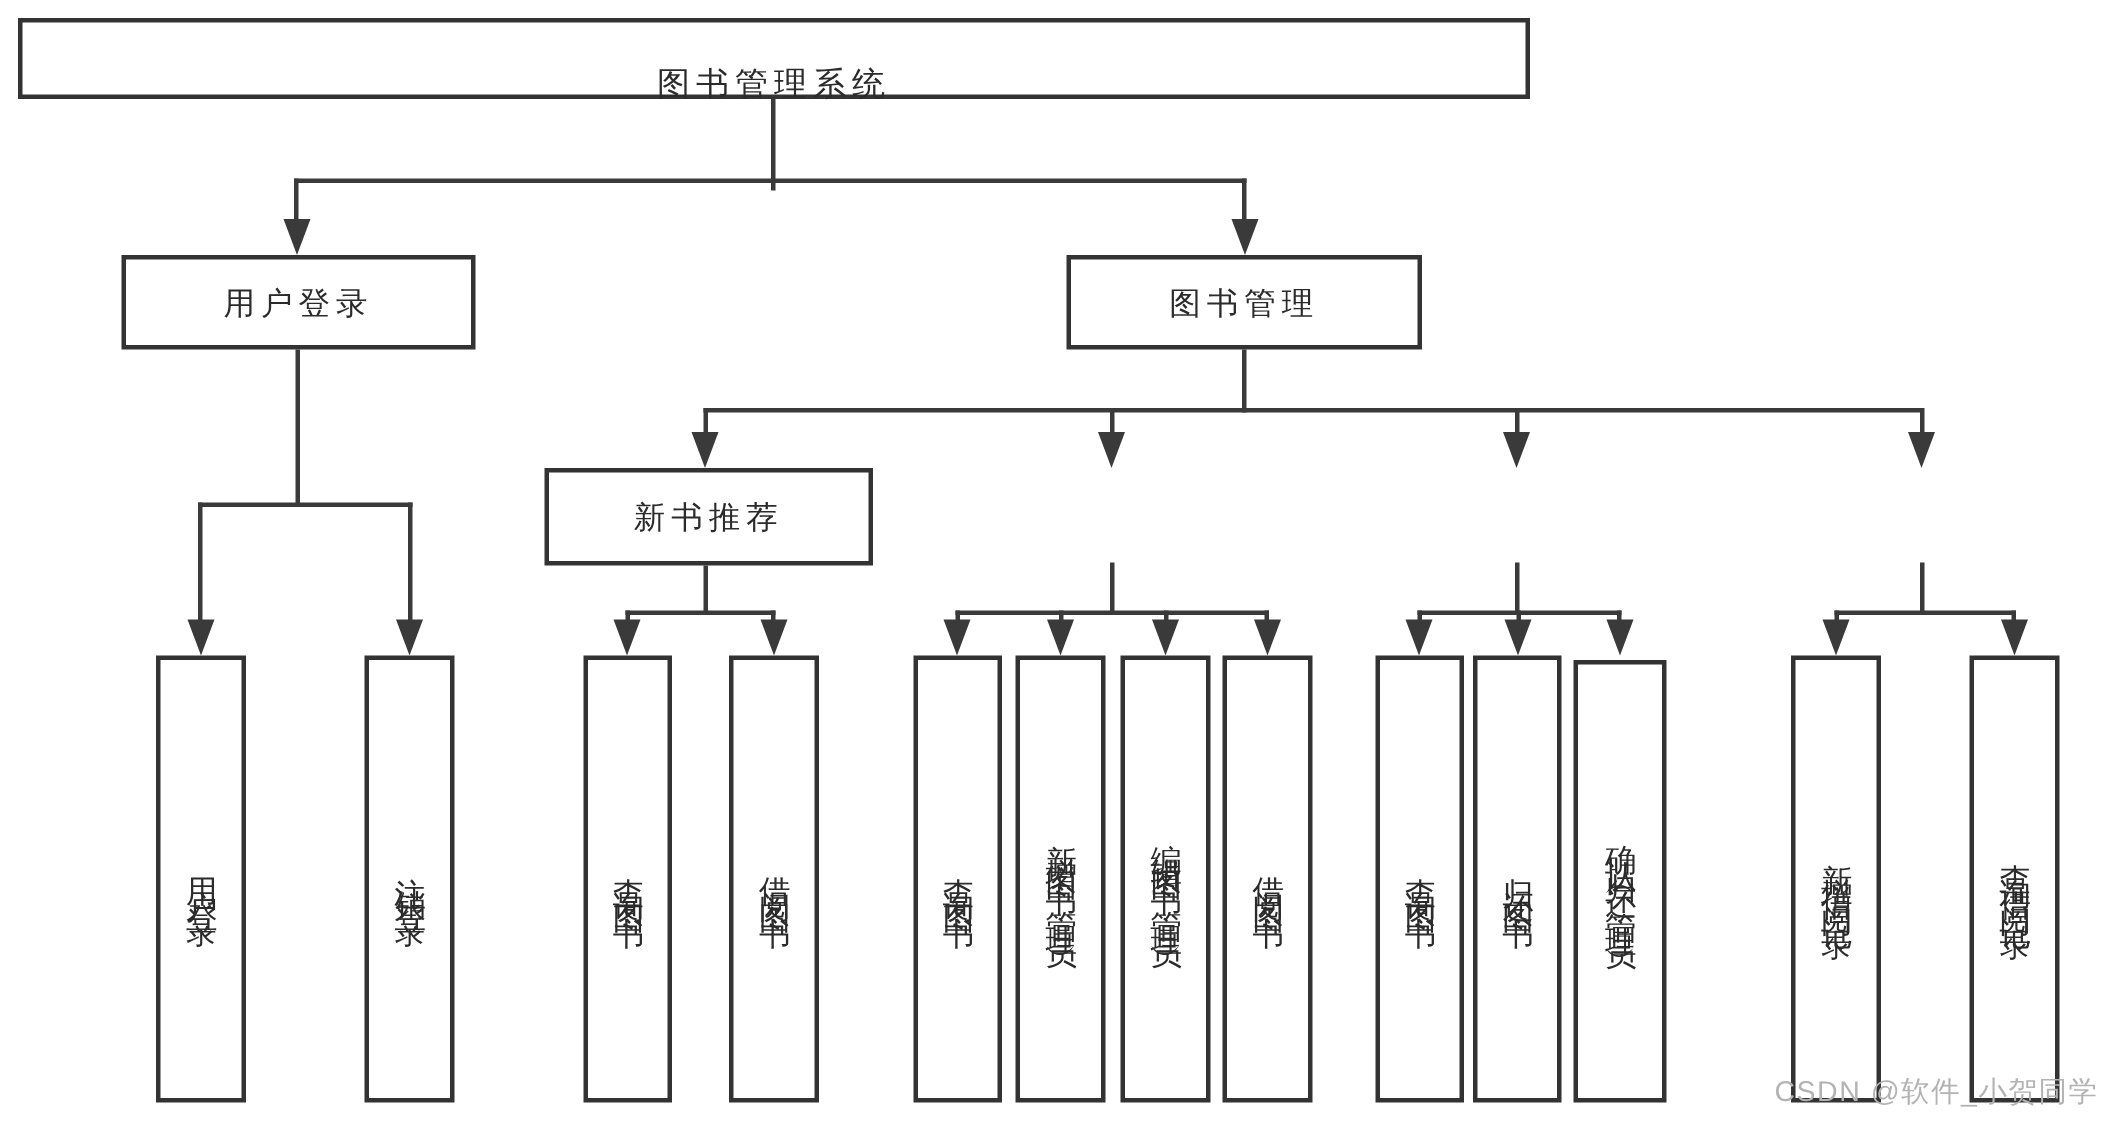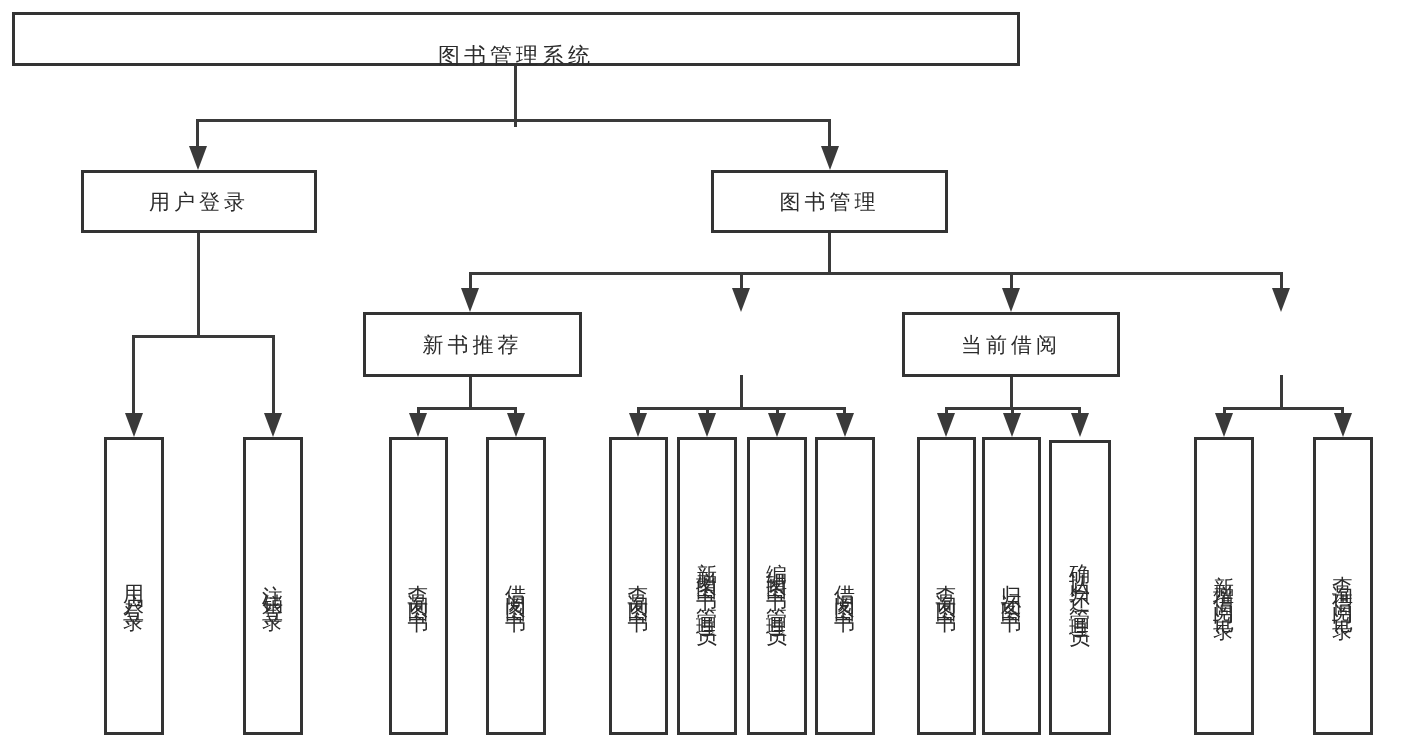--- a/index.html
+++ b/index.html
@@ -138,23 +138,20 @@
   <div class="box" style="left:81px;top:170px;width:236px;height:63px;">
     <span class="hlabel">用户登录</span>
   </div>
   <div class="box" style="left:363px;top:312px;width:219px;height:65px;">
     <span class="hlabel">新书推荐</span>
   </div>
 
   <div class="box" style="left:711px;top:170px;width:237px;height:63px;">
     <span class="hlabel">图书管理</span>
   </div>
-  <div class="box" style="left:902px;top:312px;width:218px;height:65px;">
-    <span class="hlabel">当前借阅</span>
-  </div>
 
   <div class="box" style="left:104px;top:437px;width:60px;height:298px;">
     <span class="vtext">用户登录</span>
   </div>
   <div class="box" style="left:243px;top:437px;width:60px;height:298px;">
     <span class="vtext">注销登录</span>
   </div>
 
   <div class="box" style="left:389px;top:437px;width:59px;height:298px;">
     <span class="vtext">查询图书</span>
@@ -186,14 +183,15 @@
     <span class="vtext">确认归还（管理员）</span>
   </div>
 
   <div class="box" style="left:1194px;top:437px;width:60px;height:298px;">
     <span class="vtext">新增借阅记录</span>
   </div>
   <div class="box" style="left:1313px;top:437px;width:60px;height:298px;">
     <span class="vtext">查询借阅记录</span>
   </div>
 
+  <div class="watermark">CSDN @软件_小贺同学</div>
 
 </div>
 
 </body></html>

